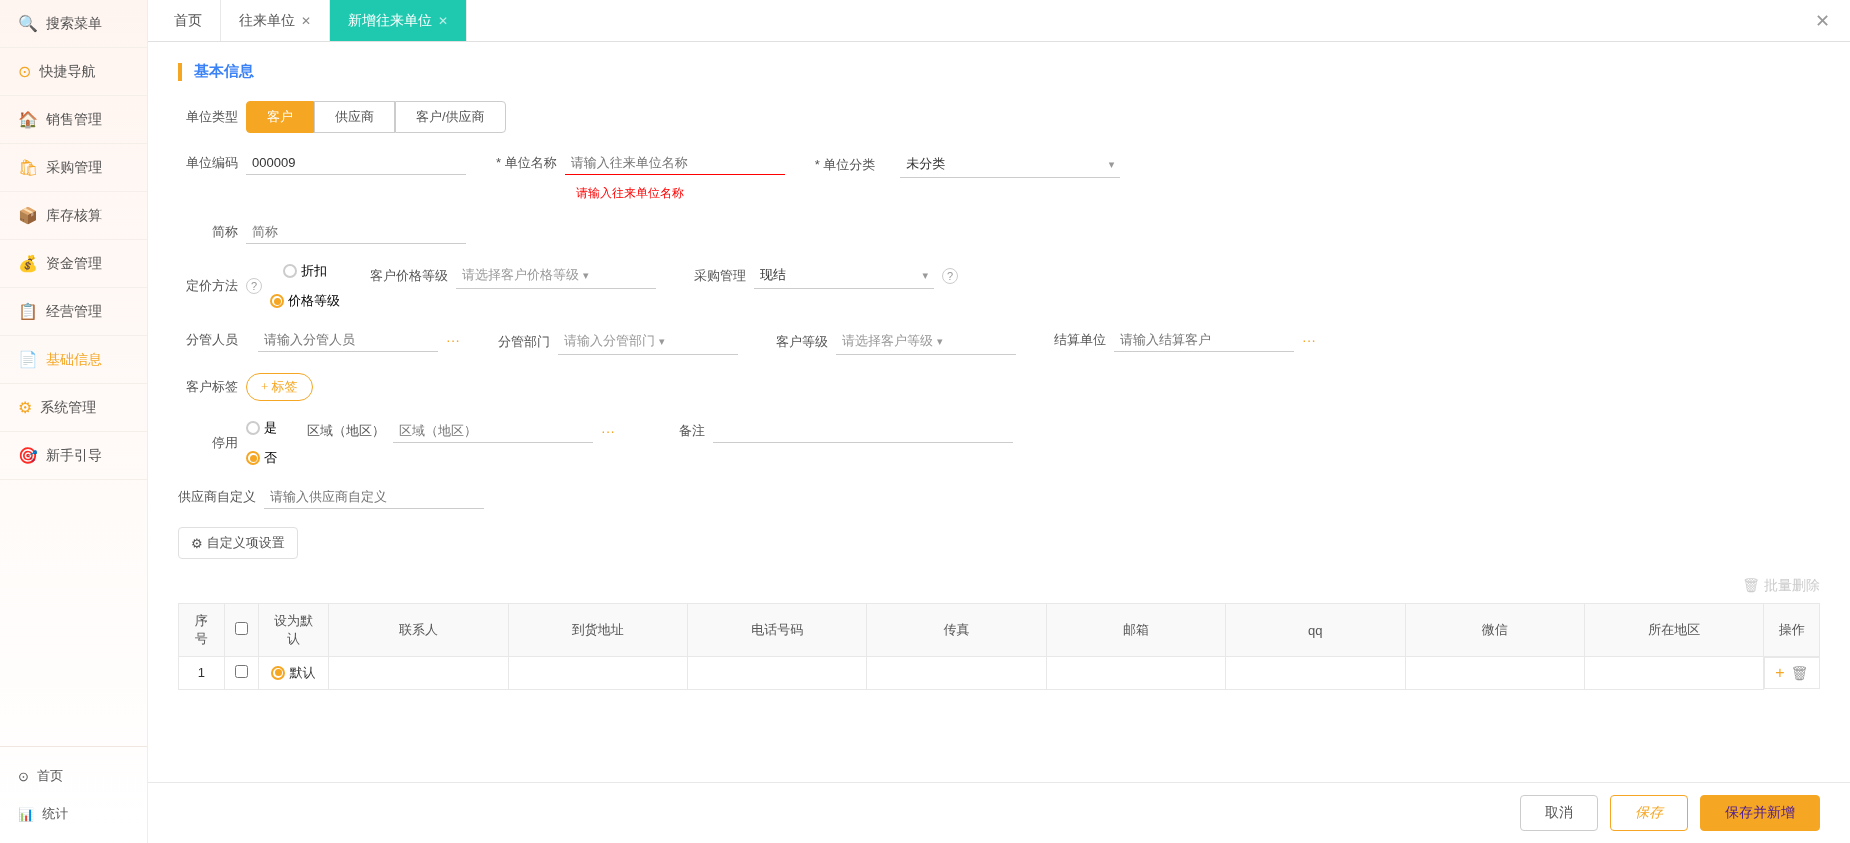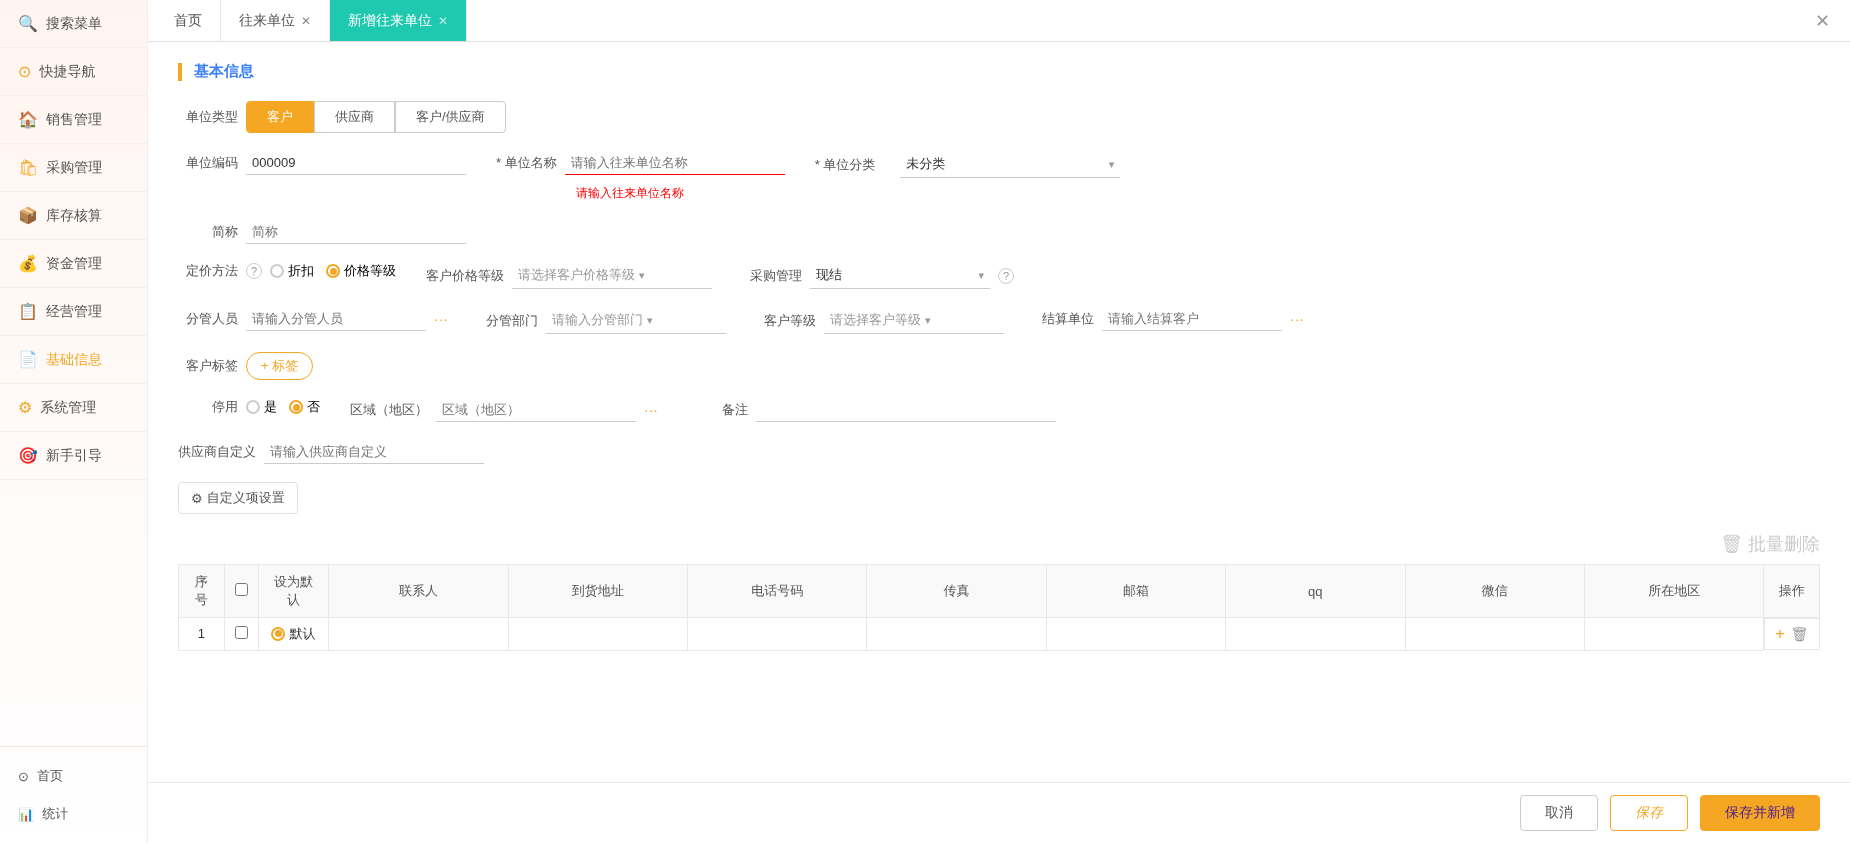--- a/index.html
+++ b/index.html
@@ -176,20 +176,21 @@
     }
     .form-select .select-val { flex: 1; color: #333; }
     .form-select .chevron { color: #999; font-size: 11px; }
     .form-select-filled { color: #333; }
 
     
     .radio-group {
       display: flex;
       align-items: center;
       gap: 12px;
+      flex-direction: column;
     }
     .radio-item {
       display: flex;
       align-items: center;
       gap: 4px;
       cursor: pointer;
     }
     .radio-circle {
       width: 14px;
       height: 14px;
@@ -212,20 +213,21 @@
 
     
     .tag-btn {
       border: 1px solid #f5a623;
       color: #f5a623;
       background: #fff;
       border-radius: 20px;
       padding: 4px 14px;
       cursor: pointer;
       font-size: 13px;
+      font-family: Liberation Serif, serif;
     }
 
     
     .ellipsis-btn {
       color: #f5a623;
       cursor: pointer;
       font-size: 14px;
     }
 
     
@@ -246,21 +248,21 @@
     .table-toolbar {
       display: flex;
       justify-content: flex-end;
       padding: 8px 0;
       font-size: 13px;
       color: #999;
     }
     .batch-delete {
       color: #ccc;
       cursor: pointer;
-      font-size: 18px;
+      font-size: 14px;
     }
 
     .data-table {
       width: 100%;
       border-collapse: collapse;
       font-size: 13px;
     }
     .data-table th {
       background: #f9f9f9;
       color: #555;
@@ -493,21 +495,21 @@
           <span class="select-val">现结</span>
           <span class="chevron">▾</span>
         </div>
         <span class="help-icon">?</span>
       </div>
     </div>
 
     <div class="form-row">
       <div class="form-group">
         <span class="form-label">分管人员</span>
-        <input class="form-input" type="text" placeholder="请输入分管人员" style="width: 180px;">
+        <input class="form-input" type="text" placeholder="请输入分管人员" style="width: 180px; margin-left: 12px;">
         <span class="ellipsis-btn">···</span>
       </div>
       <div class="form-group">
         <span class="form-label">分管部门</span>
         <div class="form-select" style="width:180px;">
           <span>请输入分管部门</span>
           <span class="chevron">▾</span>
         </div>
       </div>
       <div class="form-group">

